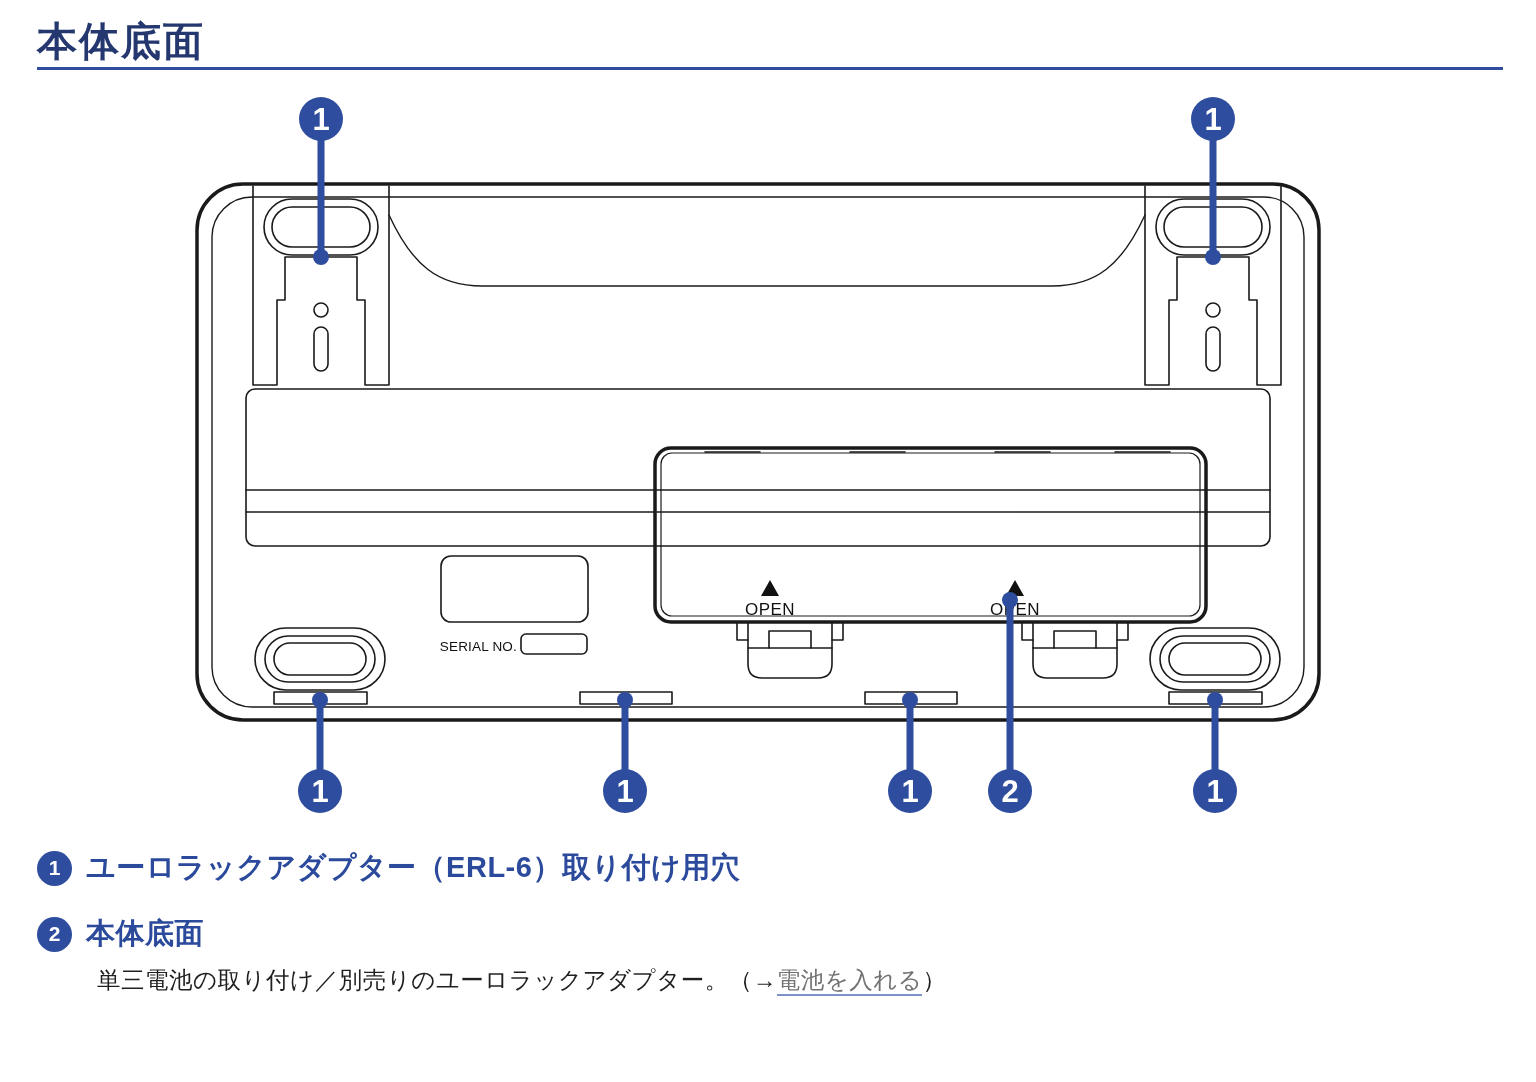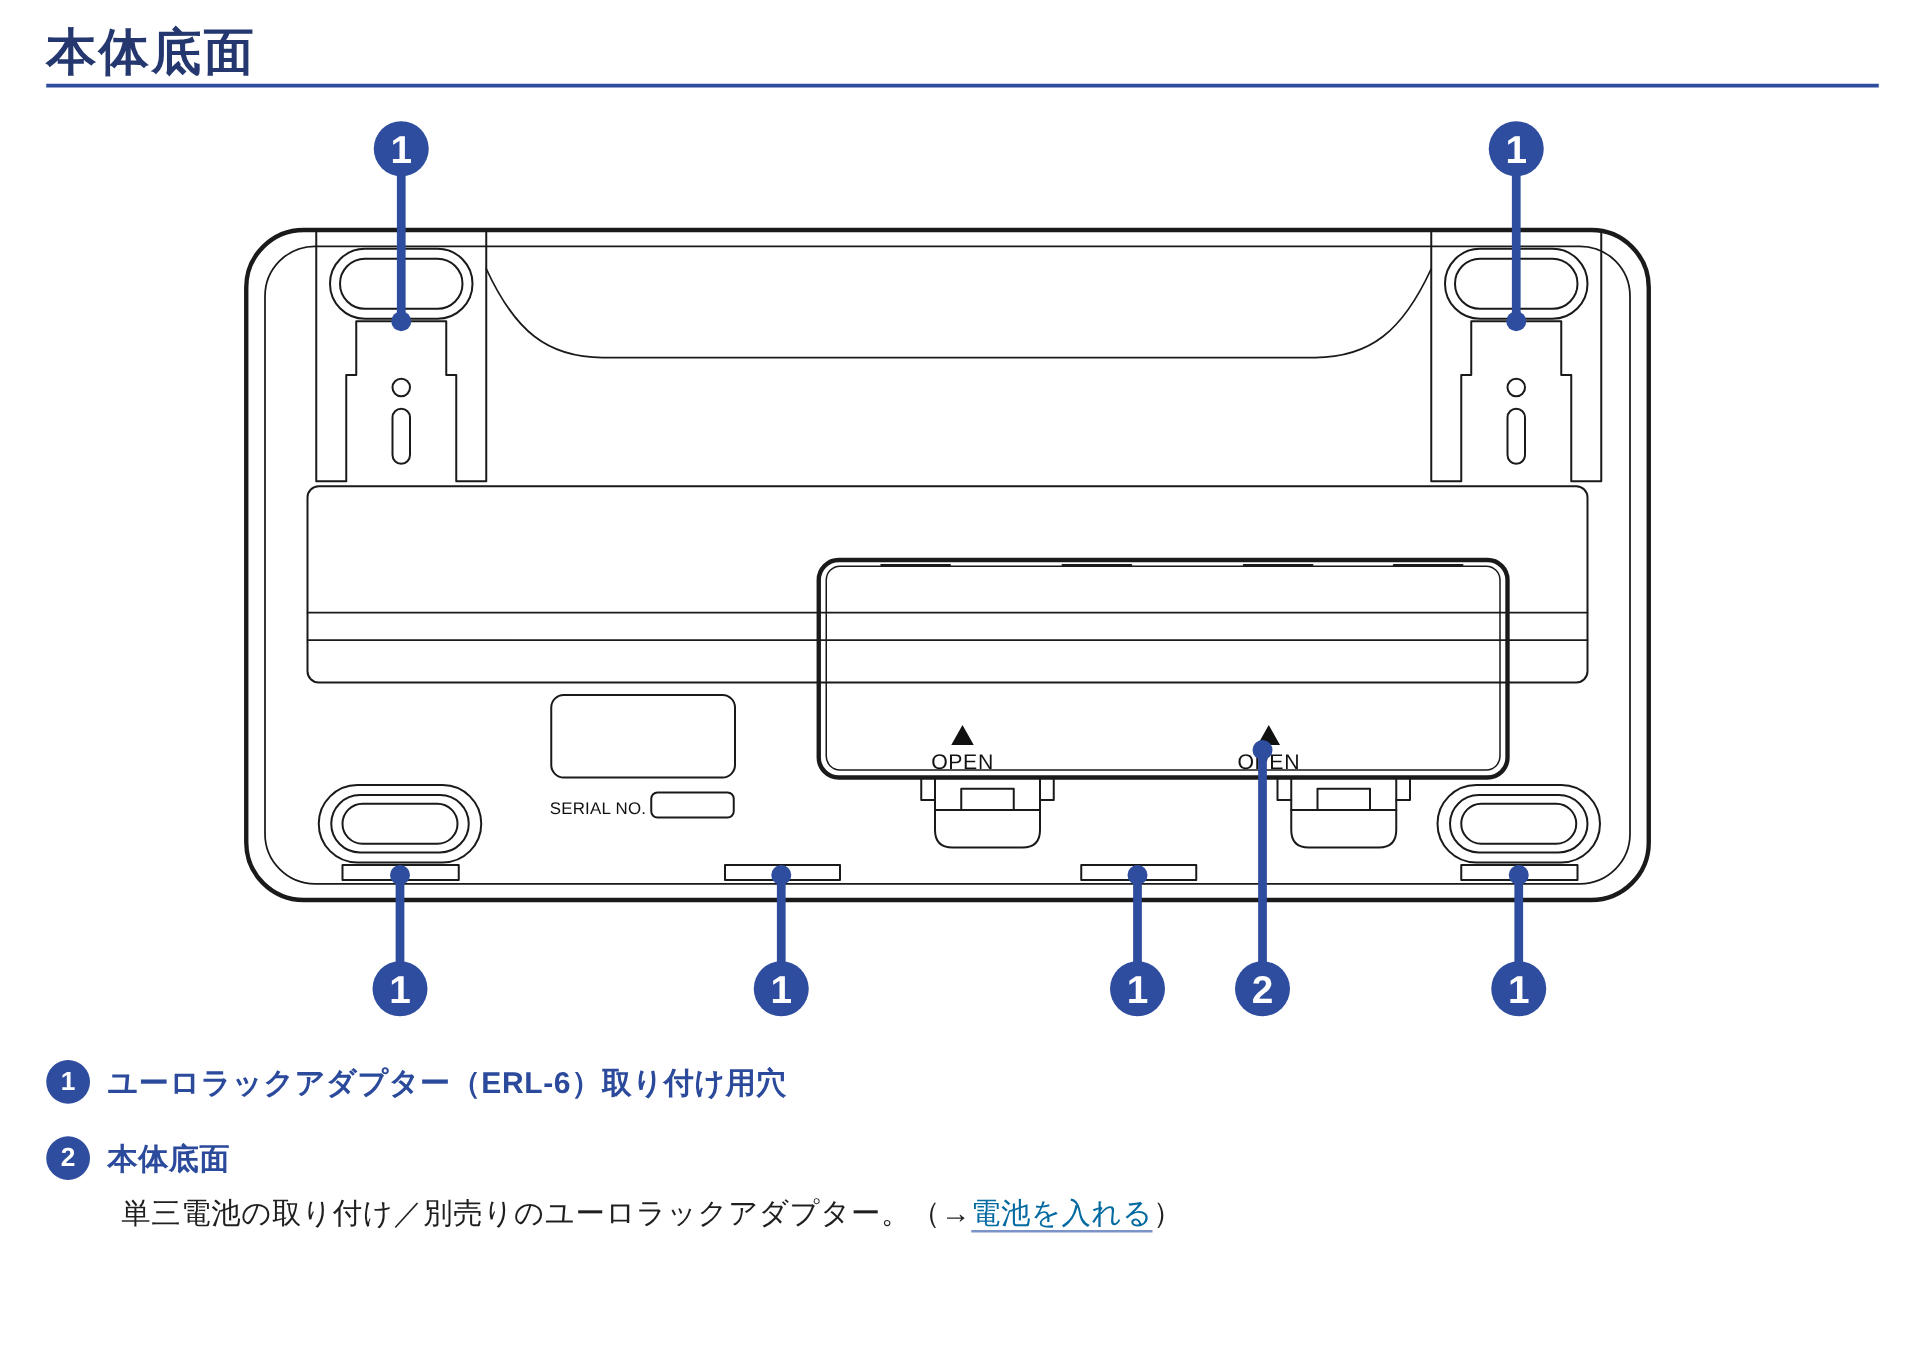--- a/index.html
+++ b/index.html
@@ -19,27 +19,27 @@
   .diagram-svg{position:absolute;left:0;top:0;width:1536px;height:842px;}
   .sections{position:absolute;left:37px;top:848px;width:1462px;}
   .section{margin-bottom:26px;}
   .sec-head{display:flex;align-items:center;gap:14px;}
   .badge{
     width:35px;height:35px;border-radius:50%;background:#2e4d9e;color:#fff;
     display:flex;align-items:center;justify-content:center;
     font-size:21px;font-weight:bold;flex:0 0 auto;
   }
   .sec-title{
-    font-size:24px;font-weight:bold;color:#2b4a9c;letter-spacing:0.5px;
+    font-size:29px;font-weight:bold;color:#2b4a9c;letter-spacing:0.5px;
   }
   .sec-body{
     margin:10px 0 0 60px;font-size:23.5px;color:#1f1f1f;letter-spacing:0.5px;
   }
   .inline-link{
-    color:#0369a1;text-decoration:none;border-bottom:2px solid #7b93c6;
+    color:#737373;text-decoration:none;border-bottom:2px solid #7b93c6;
     padding-bottom:1px;cursor:pointer;
   }
 </style>
 </head>
 <body>
 
 <div class="page-title">本体底面</div>
 <div class="title-rule"></div>
 
 <svg class="diagram-svg" viewBox="0 0 1536 842" fill="none" stroke-linecap="round" stroke-linejoin="round">

